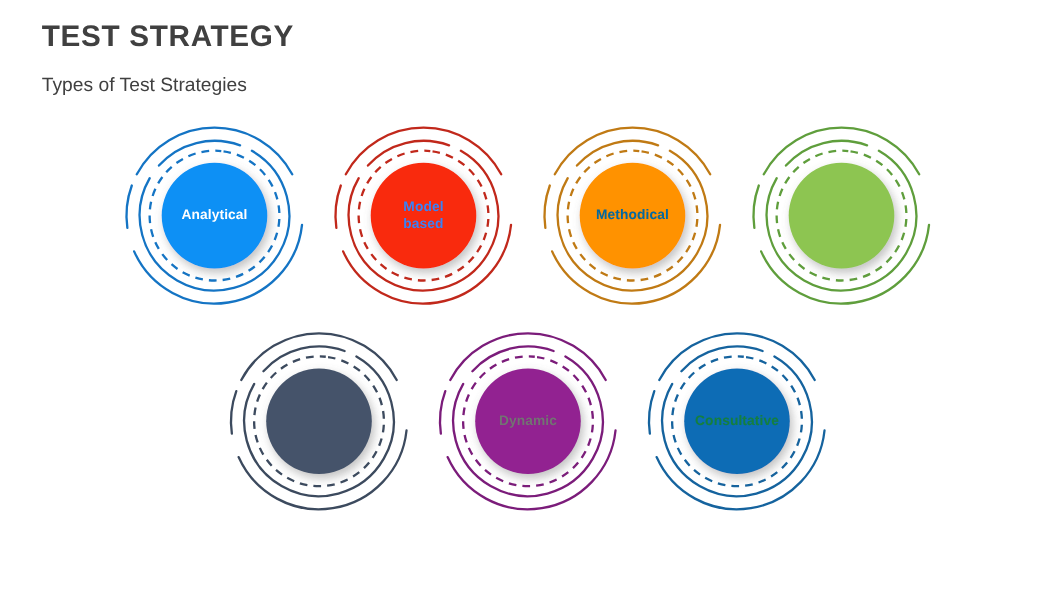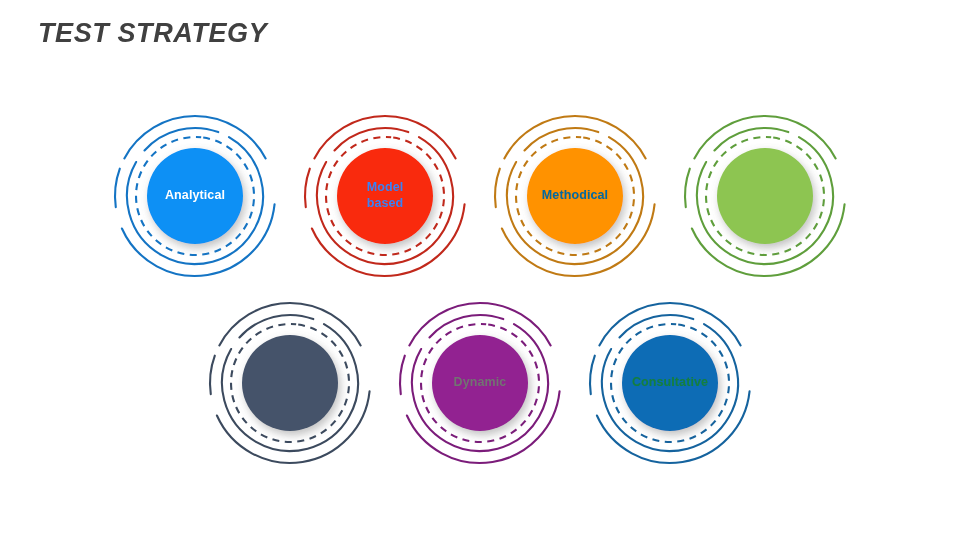--- a/index.html
+++ b/index.html
@@ -31,21 +31,20 @@
     width: 600px;
   }
   #page-title {
     font-size: 27px;
     font-weight: bold;
     color: #404040;
     letter-spacing: 0.6px;
     line-height: 1.15;
     margin: 0 0 18px 0;
     white-space: nowrap;
-    font-style: italic;
   }
   #page-subtitle {
     font-size: 17.5px;
     font-weight: normal;
     color: #404040;
     line-height: 1.2;
     margin: 0;
     white-space: nowrap;
   }
 
@@ -87,20 +86,21 @@
   }
   .badge-label .l2 { display: block; }
 </style>
 </head>
 <body>
 
 <div id="slide">
 
   <div id="header">
     <div id="page-title">TEST STRATEGY</div>
+    <div id="page-subtitle">Types of Test Strategies</div>
   </div>
 
   <div id="badges">
       <div class="badge" style="left: 107px; top: 108px;">
         <svg viewBox="0 0 176 176">
           <defs>
             <filter id="sh0" x="-60%" y="-60%" width="220%" height="220%">
               <feDropShadow dx="2.5" dy="4" stdDeviation="4.5" flood-color="#6b6b6b" flood-opacity="0.42"></feDropShadow>
             </filter>
           </defs>

